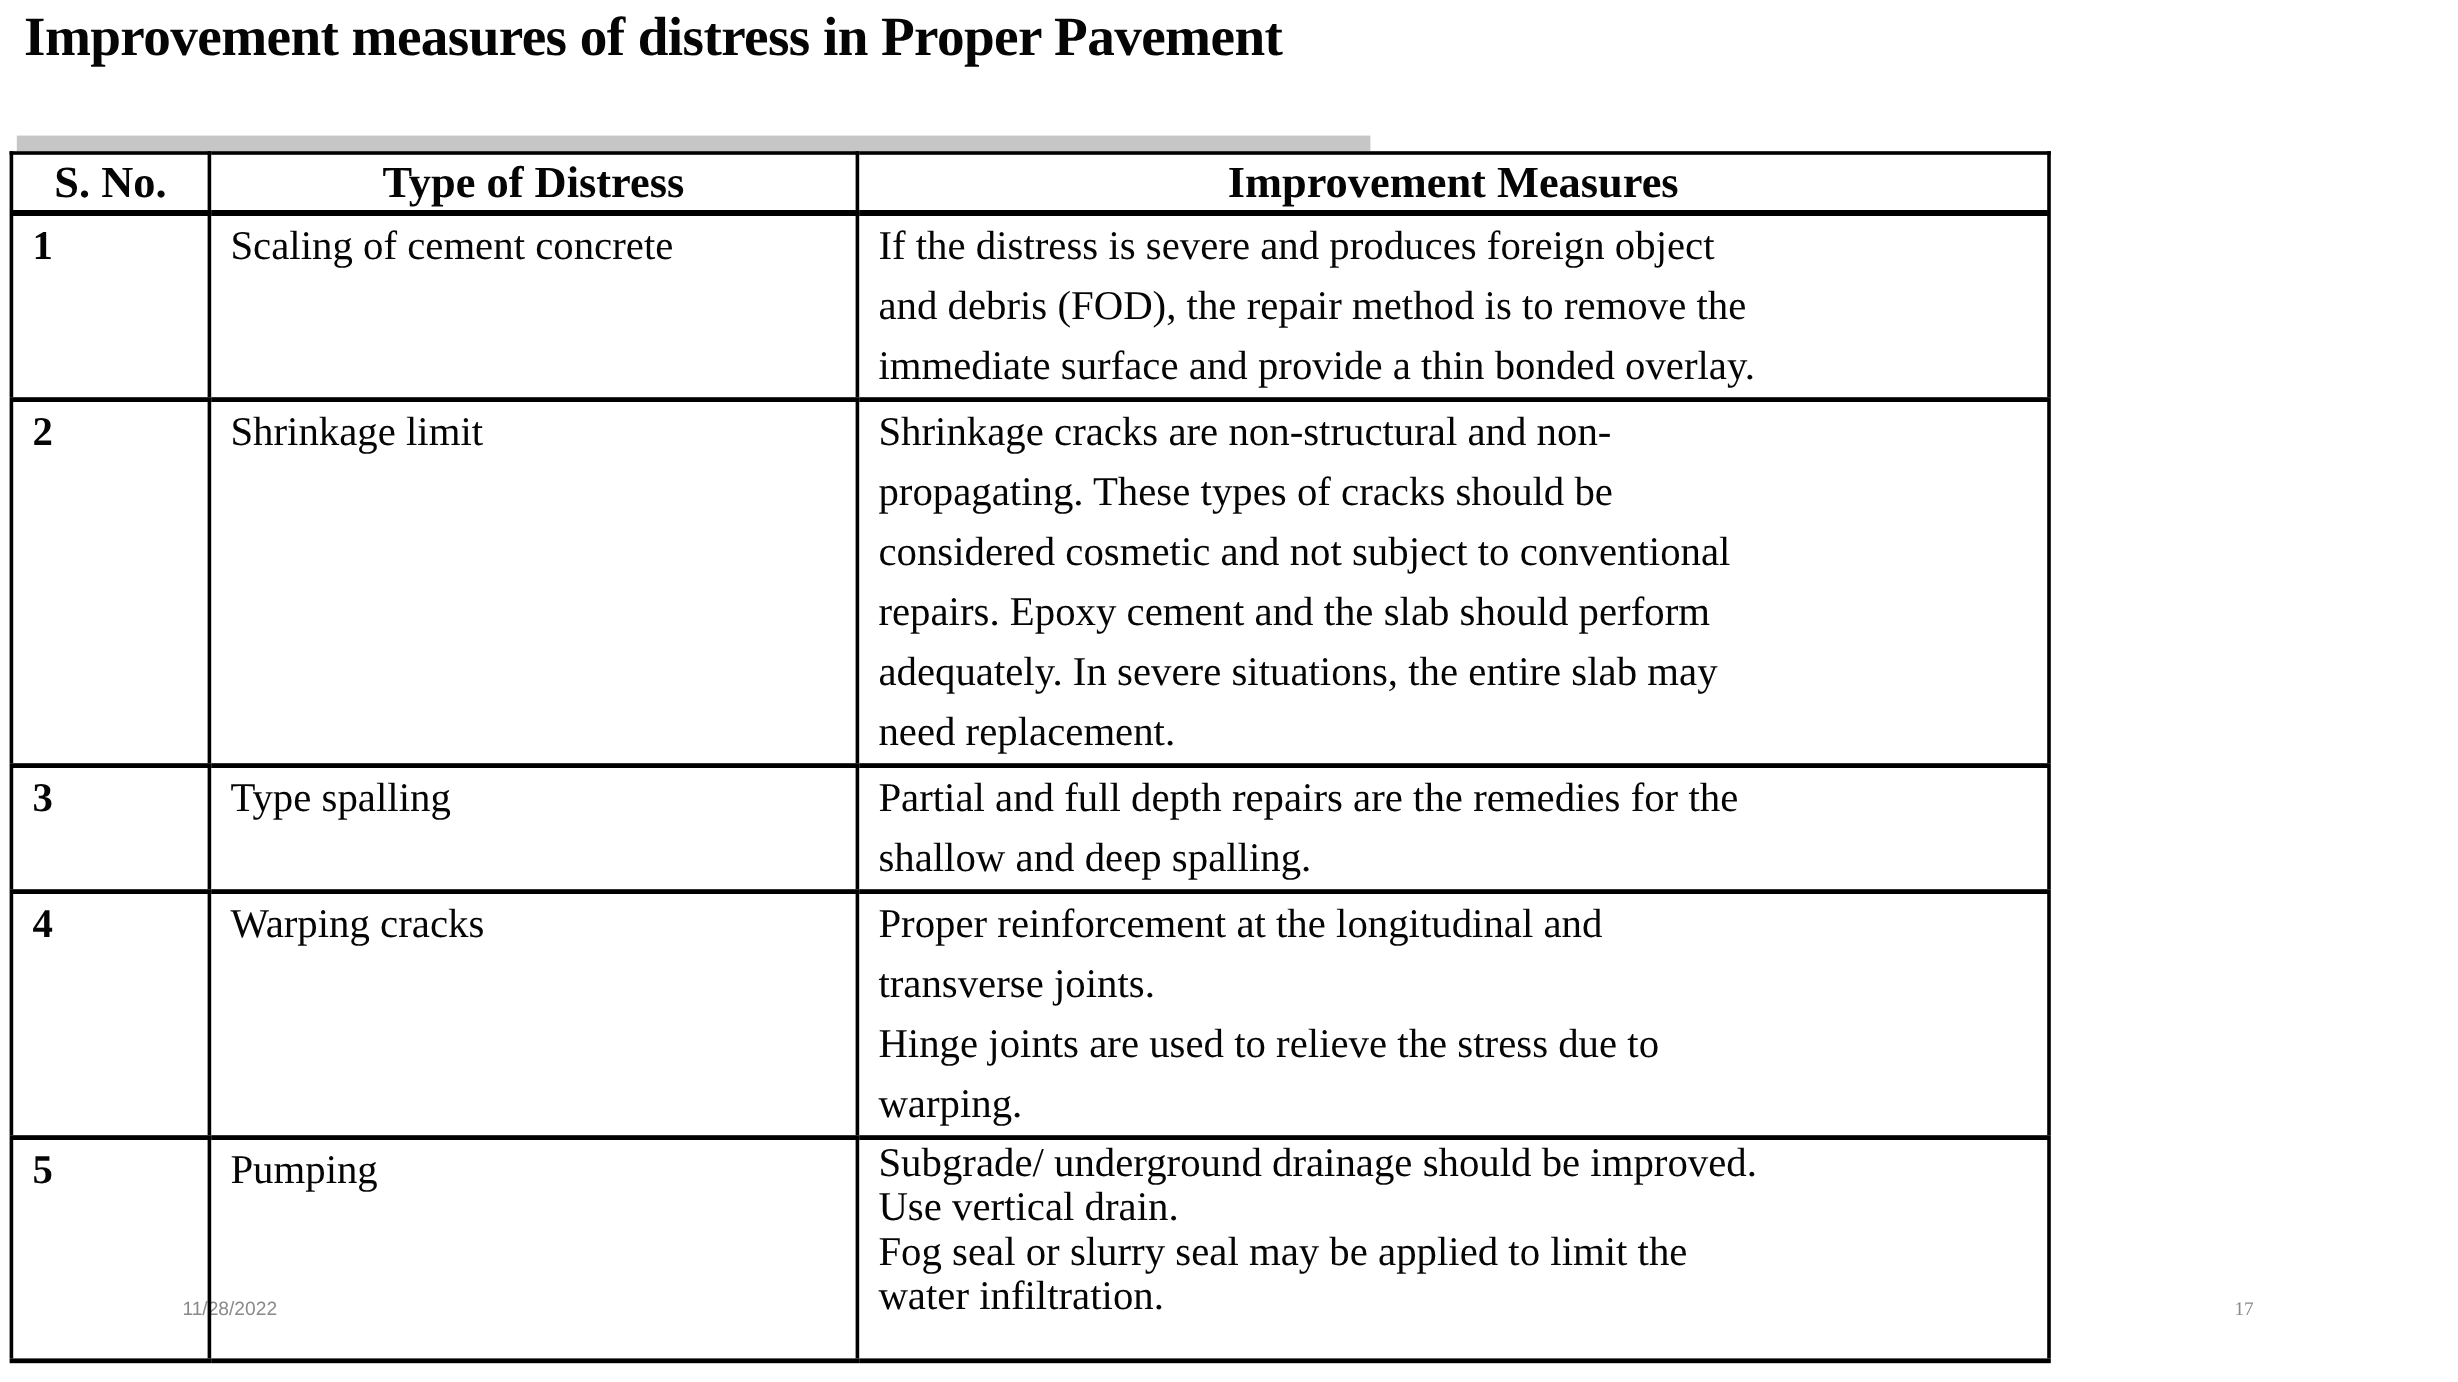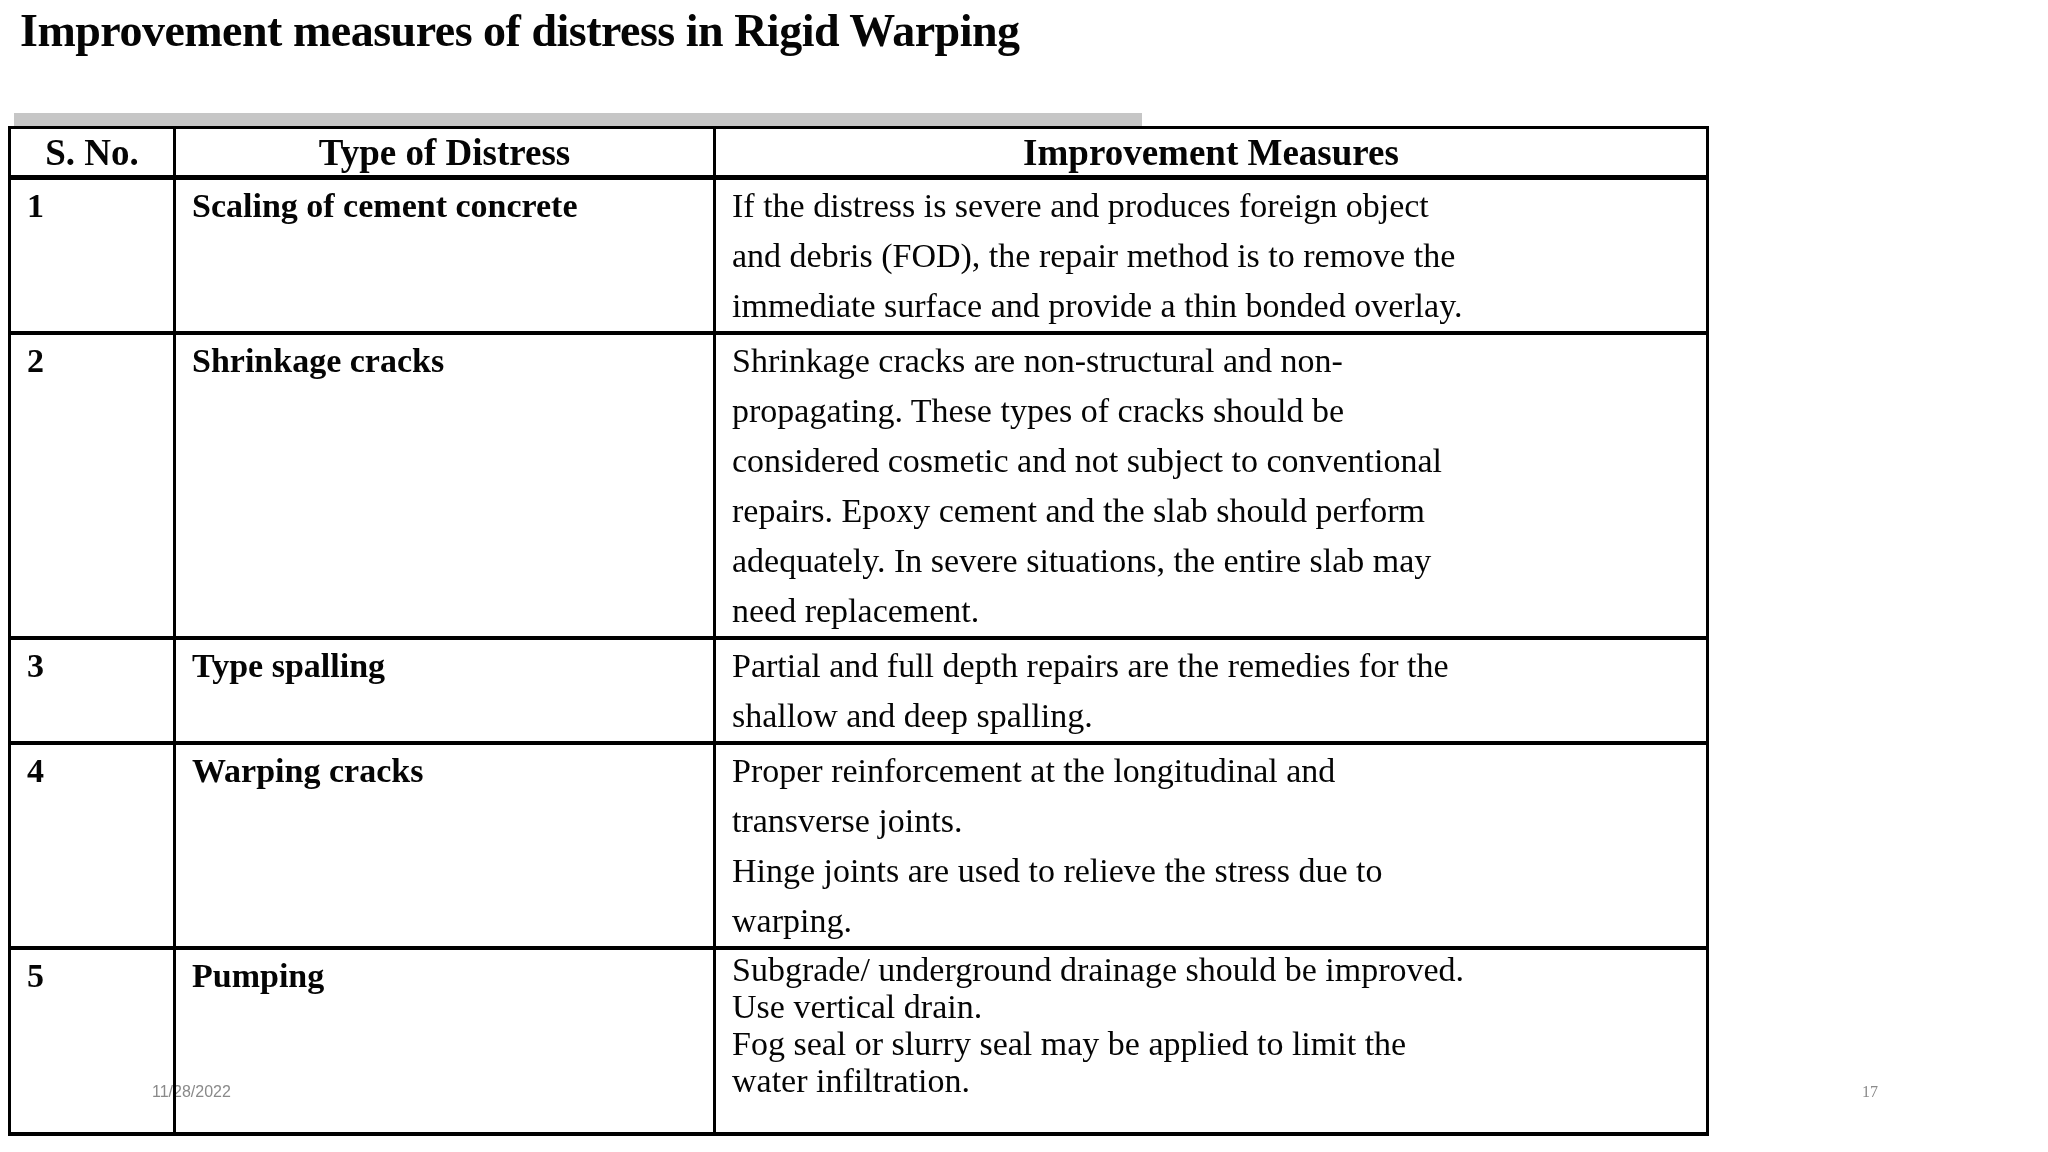--- a/index.html
+++ b/index.html
@@ -68,21 +68,21 @@
     border-top-width: 4px;
     border-bottom-width: 4px;
     vertical-align: top;
     font-size: 34px;
     line-height: 50px;
     padding: 1px 10px 0 16px;
   }
   col.c-sno { width: 165px; }
   col.c-distress { width: 540px; }
   .td-sno { font-weight: bold; padding-left: 22px; }
-  .td-distress { font-weight: bold; }
+  .td-distress { font-weight: normal; }
   .td-measures { white-space: pre-line; padding-left: 14px; }
   tr.r1 td { height: 147px; }
   tr.r2 td { height: 300px; }
   tr.r3 td { height: 101px; }
   tr.r4 td { height: 201px; }
   tr.r5 td { height: 186px; }
   tr.r5 td.td-measures { line-height: 37px; }
   .footer-date, .page-number {
     position: absolute;
     font-family: "Liberation Sans", "DejaVu Sans", sans-serif;
@@ -92,21 +92,21 @@
     white-space: nowrap;
   }
   .footer-date { left: 152px; top: 1083px; }
   .page-number { left: 1862px; top: 1083px; font-family: Liberation Serif, serif; }
 </style>
 </head>
 <body>
 
 <div class="slide">
 
-  <div class="page-title">Improvement measures of distress in Rigid Warping</div>
+  <div class="page-title">Improvement measures of distress in Proper Pavement</div>
 
   <div class="shadow-bar"></div>
 
   <div class="tbl-wrap">
     <table class="distress">
       <colgroup>
         <col class="c-sno">
         <col class="c-distress">
         <col class="c-measures">
       </colgroup>
@@ -120,21 +120,21 @@
       <tbody>
         <tr class="r1">
           <td class="td-sno">1</td>
           <td class="td-distress">Scaling of cement concrete</td>
           <td class="td-measures">If the distress is severe and produces foreign object
 and debris (FOD), the repair method is to remove the
 immediate surface and provide a thin bonded overlay.</td>
         </tr>
         <tr class="r2">
           <td class="td-sno">2</td>
-          <td class="td-distress">Shrinkage cracks</td>
+          <td class="td-distress">Shrinkage limit</td>
           <td class="td-measures">Shrinkage cracks are non-structural and non-
 propagating. These types of cracks should be
 considered cosmetic and not subject to conventional
 repairs. Epoxy cement and the slab should perform
 adequately. In severe situations, the entire slab may
 need replacement.</td>
         </tr>
         <tr class="r3">
           <td class="td-sno">3</td>
           <td class="td-distress">Type spalling</td>

